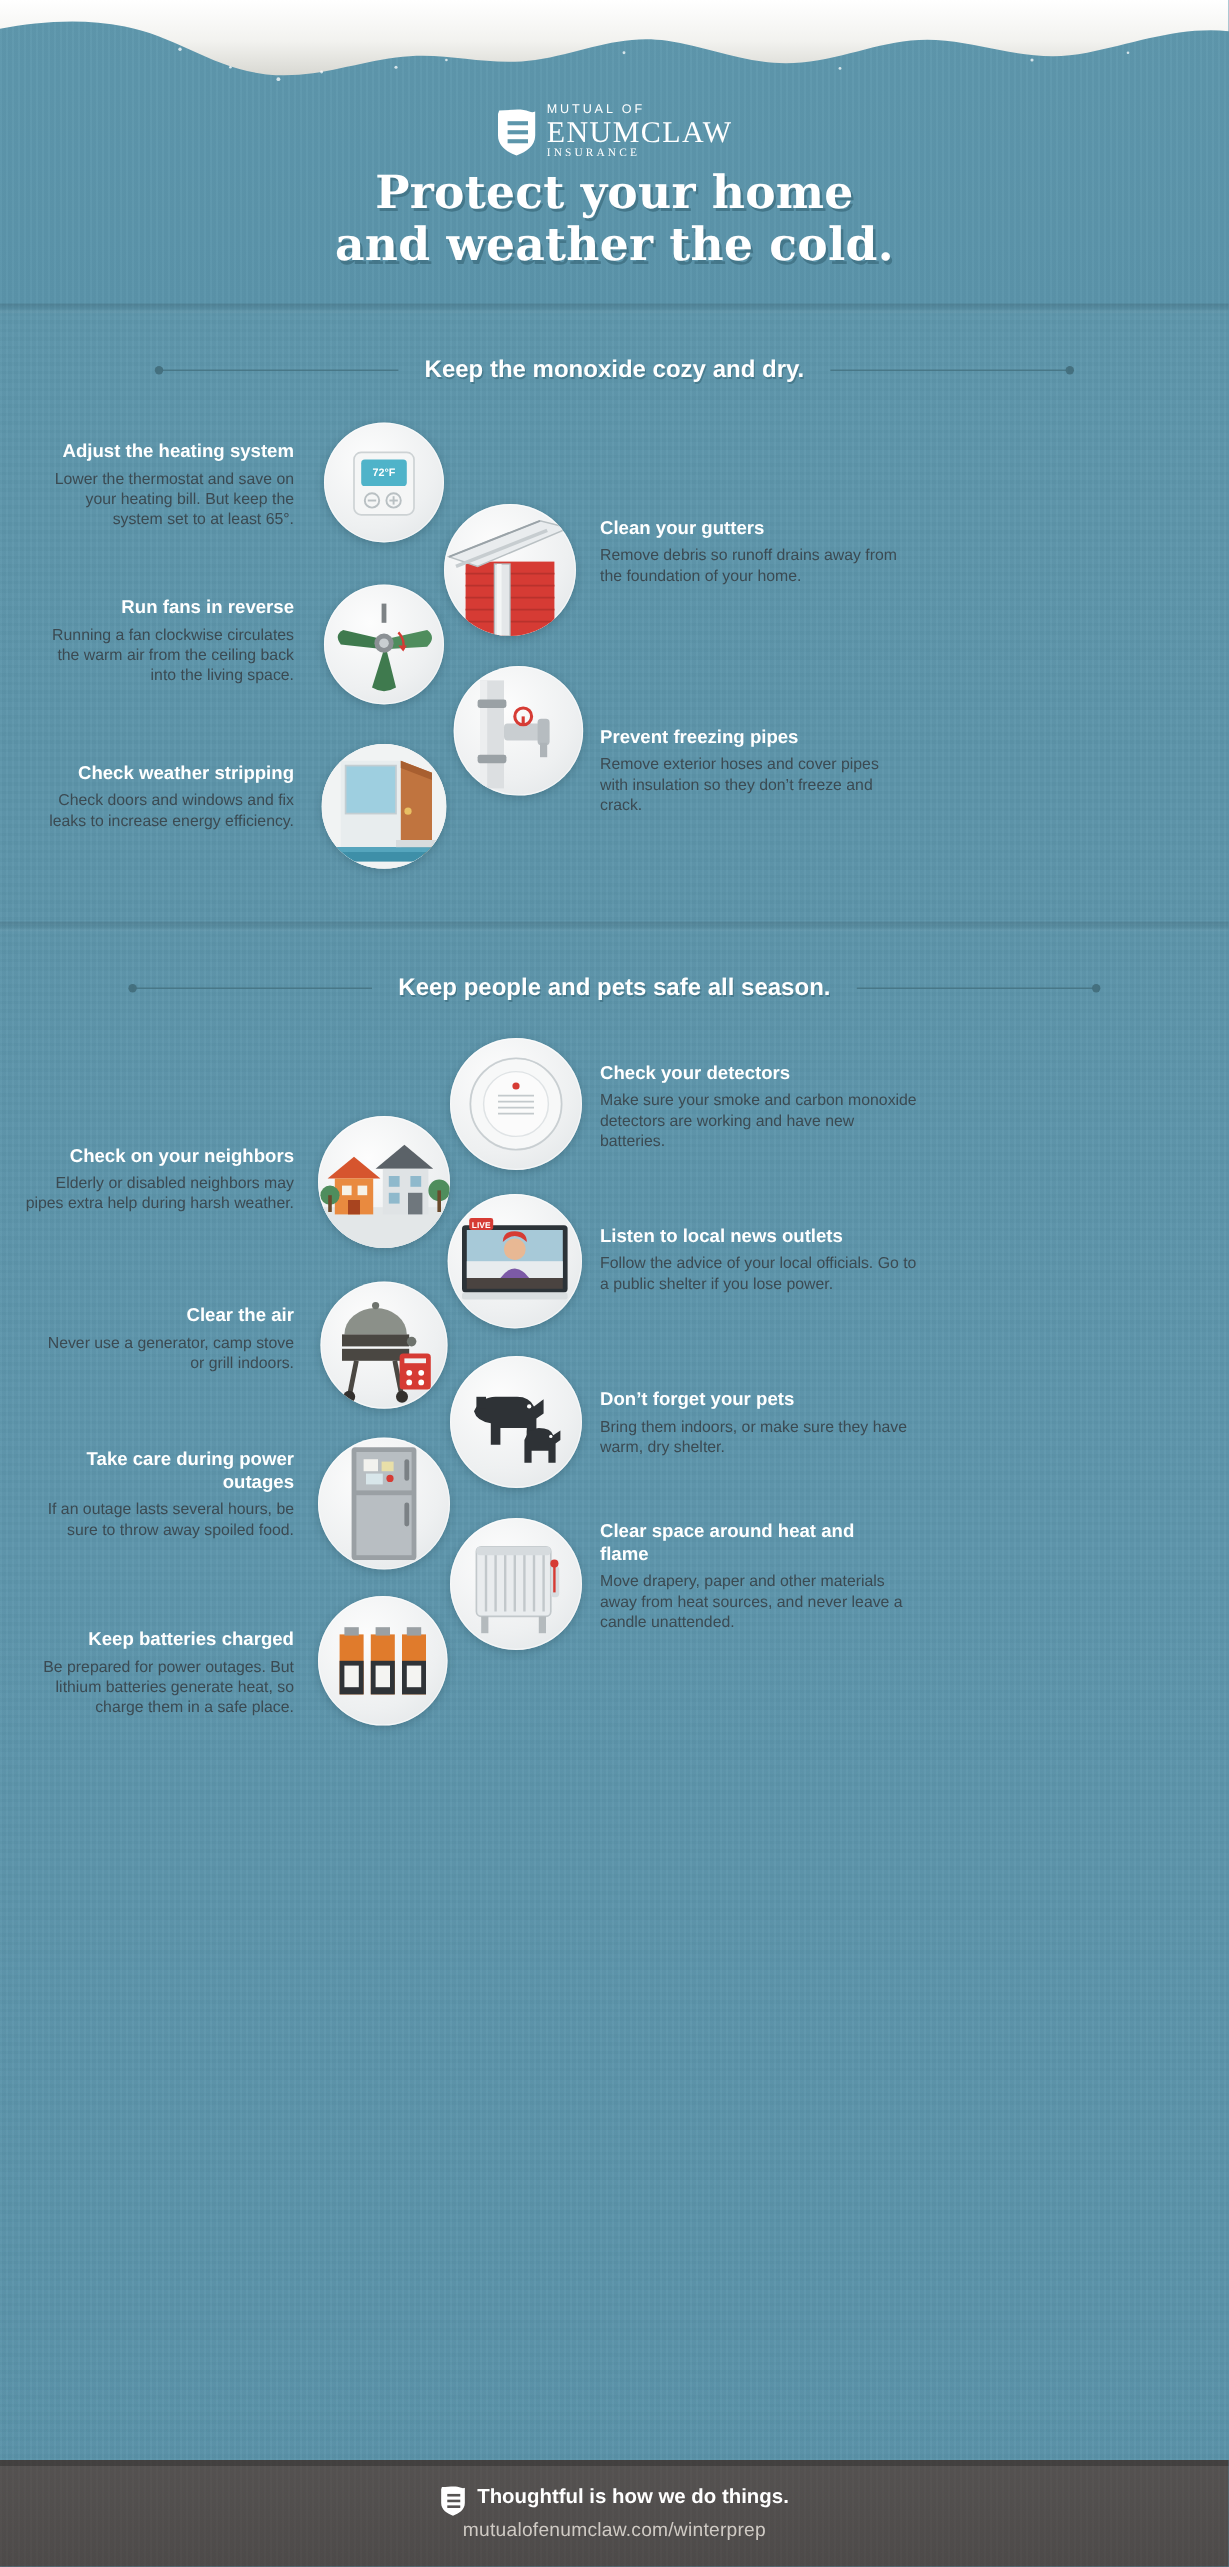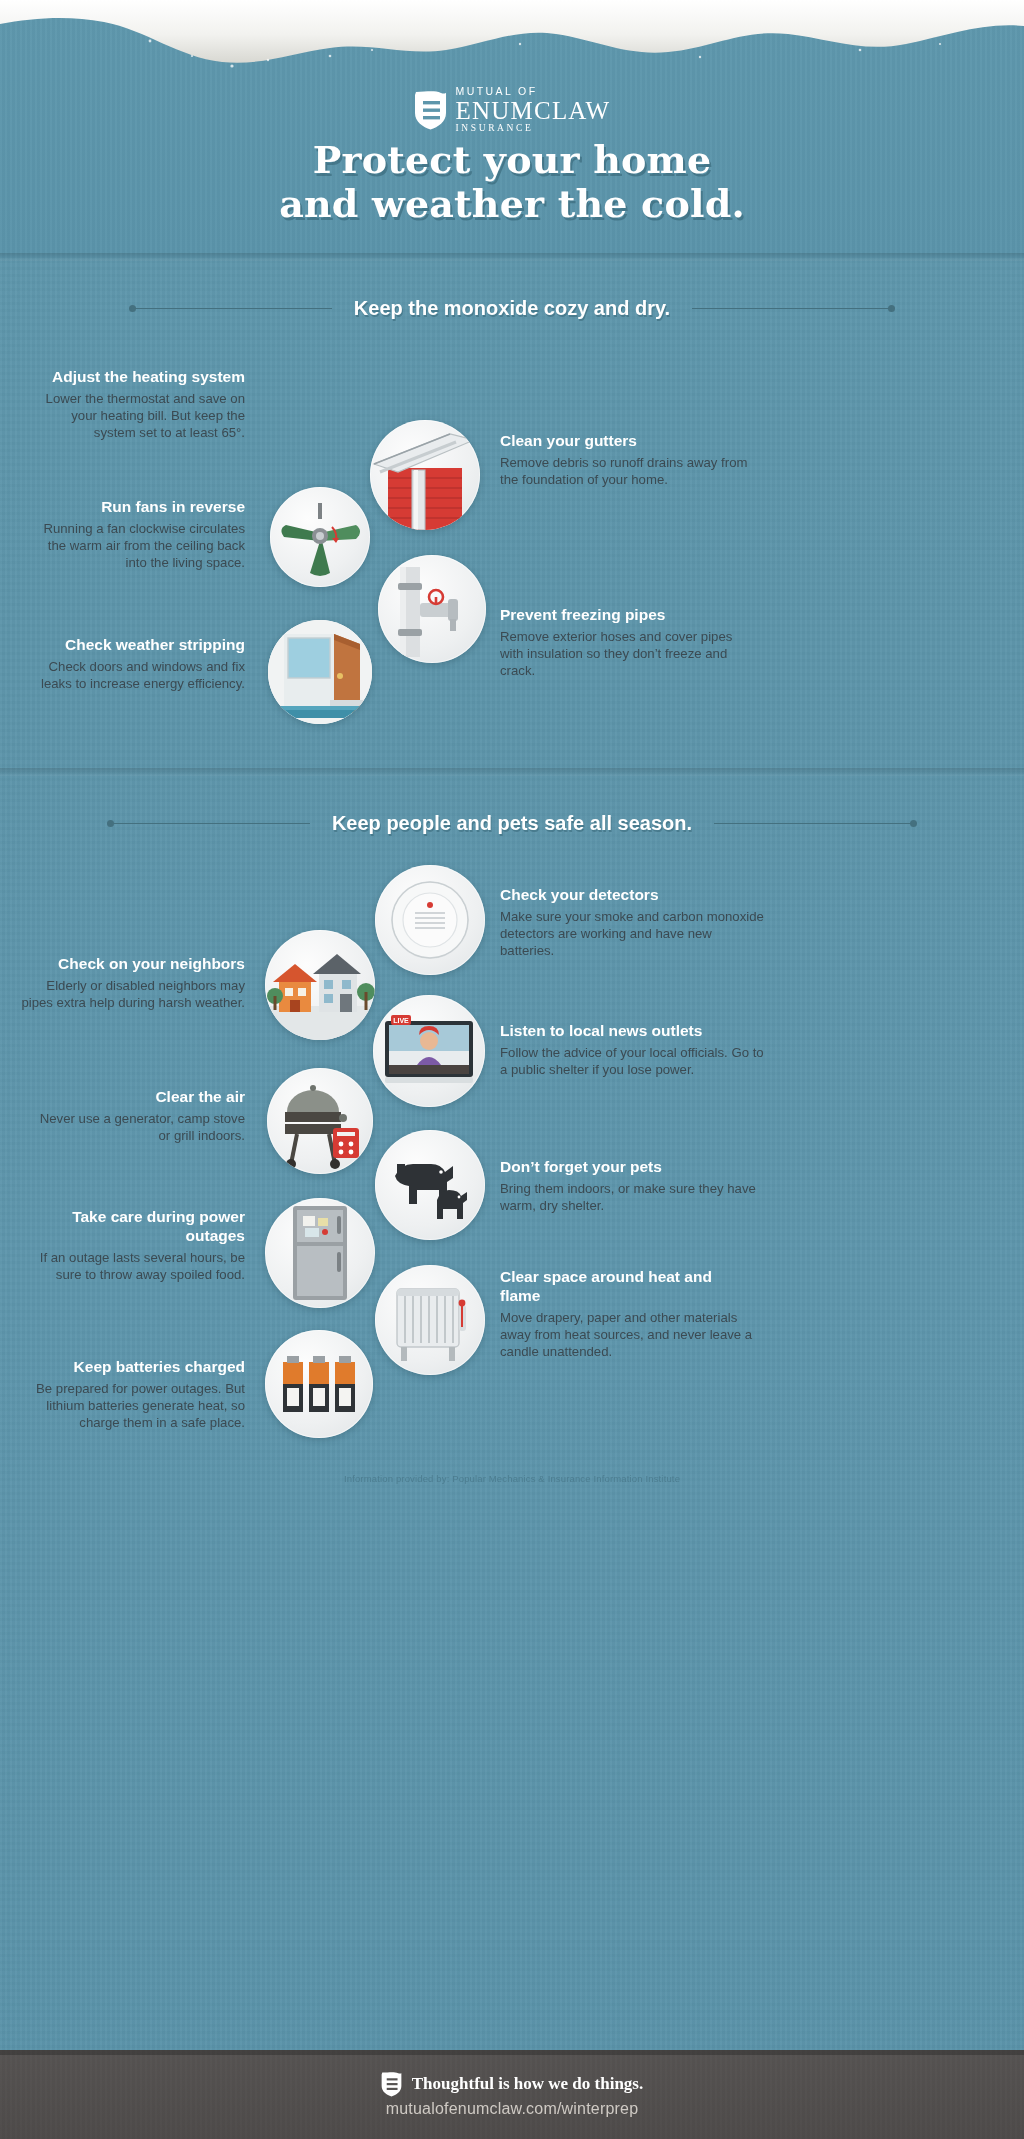--- a/index.html
+++ b/index.html
@@ -93,21 +93,21 @@
   }
 
   
   .footer {
     position:absolute; left:0; right:0; bottom:0; height:89px;
     background:
       repeating-linear-gradient(90deg, rgba(255,255,255,.012) 0 2px, rgba(0,0,0,.012) 2px 5px),
       linear-gradient(180deg,#565352,#4e4b4a);
     display:flex; flex-direction:column; align-items:center; justify-content:center;
   }
-  .footer-top { display:flex; align-items:center; gap:10px;font-family:Liberation Serif, serif; }
+  .footer-top { display:flex; align-items:flex-start; gap:10px; }
   .footer-shield { width:21px; height:26px; flex:none; }
   .footer-ttl { color:#fff; font-size:17px; font-weight:700; }
   .footer-url { color:#cfcac4; font-size:16px; margin-top:3px; letter-spacing:.2px; }
   .footer-line { position:absolute; left:0; right:0; top:0; height:5px; background:rgba(0,0,0,.22); }
 </style>
 </head>
 <body>
 
 <div class="page">
 
@@ -162,20 +162,32 @@
   </h1>
 
   <div class="sec-div" style="top:253px"></div>
 
   <div class="sec-head" style="top:297px">
     <span class="rule l"></span>
     <h2>Keep the monoxide cozy and dry.</h2>
     <span class="rule r"></span>
   </div>
 
+  <div class="bubble" style="left:270px; top:352px; width:100px; height:100px;">
+    <svg viewBox="0 0 100 100">
+      <rect x="25" y="25" width="50" height="52" rx="6" fill="#f5f6f6" stroke="#cdd2d4" stroke-width="1.4"></rect>
+      <rect x="31" y="31" width="38" height="22" rx="3" fill="#4fb3c9"></rect>
+      <text x="50" y="45" font-family="Liberation Sans, sans-serif" font-size="9" font-weight="700" fill="#ffffff" text-anchor="middle">72°F</text>
+      <circle cx="40" cy="65" r="6" fill="none" stroke="#b9c0c3" stroke-width="1.6"></circle>
+      <circle cx="58" cy="65" r="6" fill="none" stroke="#b9c0c3" stroke-width="1.6"></circle>
+      <rect x="36.5" y="64.3" width="7" height="1.6" fill="#b9c0c3"></rect>
+      <rect x="57.2" y="61.5" width="1.6" height="7" fill="#b9c0c3"></rect>
+      <rect x="54.5" y="64.3" width="7" height="1.6" fill="#b9c0c3"></rect>
+    </svg>
+  </div>
 
   <div class="bubble" style="left:370px; top:420px; width:110px; height:110px;">
     <svg viewBox="0 0 110 110">
       <rect x="18" y="48" width="74" height="62" fill="#d63b34"></rect>
       <g stroke="#b8322c" stroke-width="1.4">
         <line x1="18" y1="58" x2="92" y2="58"></line>
           <line x1="18" y1="68" x2="92" y2="68"></line>
         <line x1="18" y1="78" x2="92" y2="78"></line>
           <line x1="18" y1="88" x2="92" y2="88"></line>
         <line x1="18" y1="98" x2="92" y2="98"></line>
@@ -430,21 +442,20 @@
   <div class="tip right" style="left:500px; top:1268px; width:255px;">
     <h3>Clear space around heat and flame</h3>
     <p>Move drapery, paper and other materials away from heat sources, and never leave a candle unattended.</p>
   </div>
 
   <div class="tip left" style="left:20px;  top:1358px; width:225px;">
     <h3>Keep batteries charged</h3>
     <p>Be prepared for power outages. But lithium batteries generate heat, so charge them in a safe place.</p>
   </div>
 
-  <div class="credit" style="top:1473px">Information provided by: Popular Mechanics &amp; Insurance Information Institute</div>
 
   <div class="footer">
     <div class="footer-line"></div>
     <div class="footer-top">
       <svg class="footer-shield" viewBox="0 0 33 40">
         <path fill="#ffffff" d="M2,2 C12,2 20,0 27,3 C30,4.2 32,3 32,3 L32,23 C32,32 24,37 16.5,39.5 C9,37 1,32 1,23 L1,5 Z"></path>
         <rect x="9" y="11" width="17" height="3.4" fill="#565352"></rect>
         <rect x="9" y="18.5" width="17" height="3.4" fill="#565352"></rect>
         <rect x="9" y="26" width="17" height="3.4" fill="#565352"></rect>
       </svg>

